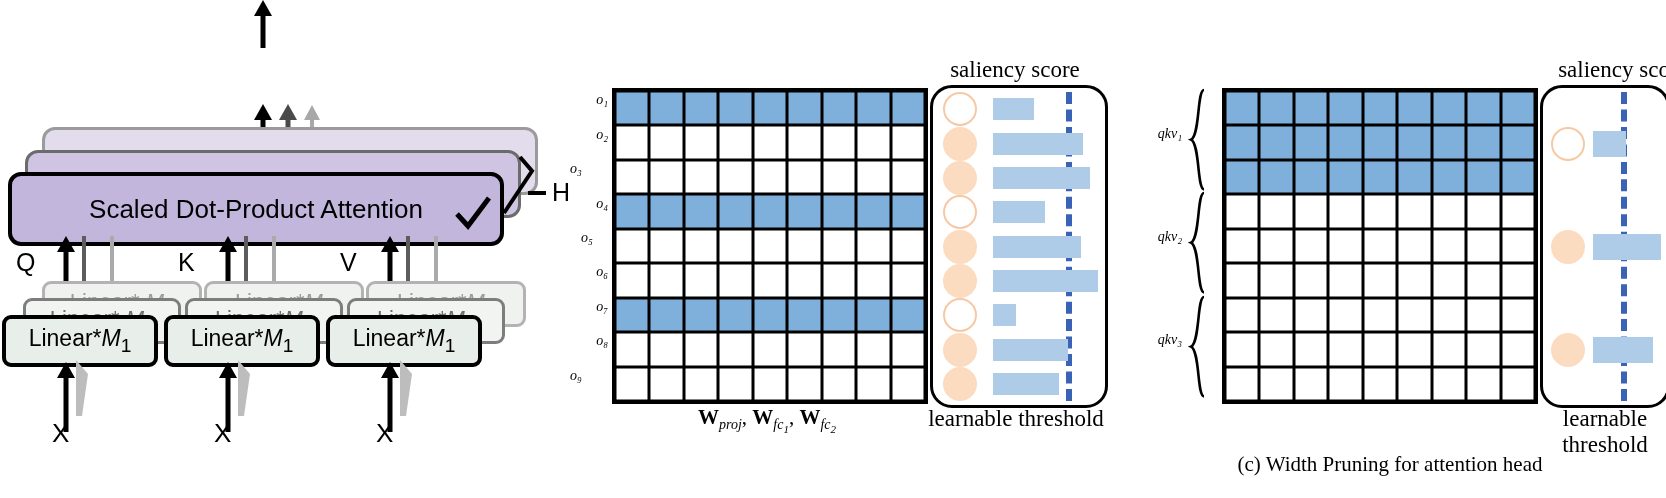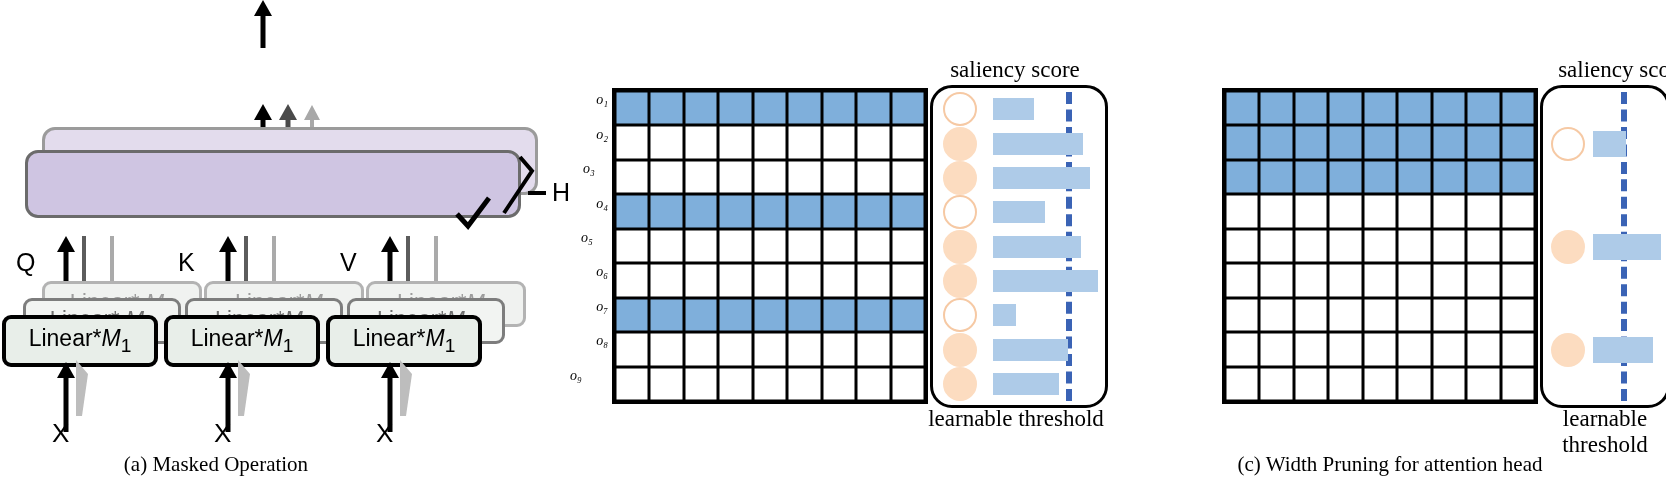--- a/index.html
+++ b/index.html
@@ -91,20 +91,23 @@
     <line x1="23" y1="74" x2="23" y2="16" stroke="#000" stroke-width="5"></line>
     <polygon points="23,4 14,20 32,20" fill="#000"></polygon>
     <line x1="48" y1="62" x2="48" y2="16" stroke="#4a4a4a" stroke-width="5"></line>
     <polygon points="48,4 39,20 57,20" fill="#4a4a4a"></polygon>
     <line x1="72" y1="48" x2="72" y2="16" stroke="#a8a8a8" stroke-width="4"></line>
     <polygon points="72,5 64,20 80,20" fill="#a8a8a8"></polygon>
   </svg>
 
   <div class="abs sdpa-back2"></div>
   <div class="abs sdpa-back1"></div>
+  <div class="abs sdpa-front ctr sans">
+    <span>Scaled Dot-Product Attention</span>
+  </div>
 
   <svg class="abs tick" viewBox="0 0 36 34">
     <polyline points="2,18 13,30 34,2" fill="none" stroke="#000" stroke-width="5"></polyline>
   </svg>
 
   <svg class="abs brace" viewBox="0 0 46 75">
     <polyline points="20,2 32,16 4,58" fill="none" stroke="#000" stroke-width="4"></polyline>
     <line x1="28" y1="38" x2="46" y2="38" stroke="#000" stroke-width="4"></line>
   </svg>
   <div class="abs h-label sans">H</div>
@@ -183,29 +186,28 @@
       <span>Linear*<i class="ital">M</i><sub>1</sub></span>
     </div>
     <svg class="abs" style="left:52px;top:124px;width:40px;height:72px">
       <polygon points="24,0 36,14 30,56 24,56" fill="#bdbdbd"></polygon>
       <line x1="14" y1="72" x2="14" y2="14" stroke="#000" stroke-width="5"></line>
         <polygon points="14,2 5,18 23,18" fill="#000"></polygon>
     </svg>
     <div class="abs x-lab sans" style="left:52px;top:182px">X</div>
   </div>
 
-  <div class="abs cap" style="left:0;top:452px;width:432px;text-align:center">(a) Masked Operation</div>
 </div>
 
 <div class="abs" id="panel-b" style="left:560px;top:0;width:540px;height:498px">
 
   <div class="abs" id="b-rowlabels" style="left:10px;top:88px;width:38px;height:310px">
       <div class="abs rowlab ital" style="left: 0px; top: 4.22222px; width: 38px; text-align: right;">o₁</div>
       <div class="abs rowlab ital" style="left: 0px; top: 38.6667px; width: 38px; text-align: right;">o₂</div>
-      <div class="abs rowlab ital" style="left: 0px; top: 73.1111px; width: 38px; text-align: center;">o₃</div>
+      <div class="abs rowlab ital" style="left: 0px; top: 73.1111px; width: 38px; text-align: left;">o₃</div>
       <div class="abs rowlab ital" style="left: 0px; top: 107.556px; width: 38px; text-align: right;">o₄</div>
       <div class="abs rowlab ital" style="left: 11px; top: 142px; width: 38px; text-align: left;">o₅</div>
       <div class="abs rowlab ital" style="left: 0px; top: 176.444px; width: 38px; text-align: right;">o₆</div>
       <div class="abs rowlab ital" style="left: 0px; top: 210.889px; width: 38px; text-align: right;">o₇</div>
       <div class="abs rowlab ital" style="left: 0px; top: 245.333px; width: 38px; text-align: right;">o₈</div>
       <div class="abs rowlab ital" style="left: 0px; top: 279.778px; width: 38px; ">o₉</div>
     </div>
 
   <div class="abs matrix" id="matrix-b" style="left:52px;top:88px;width:310px;height:310px;
        grid-template-columns:repeat(9,1fr);grid-template-rows:repeat(9,1fr)">
@@ -285,20 +287,23 @@
       <div class="cell"></div>
       <div class="cell"></div>
       <div class="cell"></div>
       <div class="cell"></div>
       <div class="cell"></div>
       <div class="cell"></div>
       <div class="cell"></div>
       <div class="cell"></div>
     </div>
 
+  <div class="abs wlab" style="left:52px;top:405px;width:310px;text-align:center">
+    <b>W</b><sub class="ital">proj</sub>, <b>W</b><sub class="ital">fc<sub>1</sub></sub>, <b>W</b><sub class="ital">fc<sub>2</sub></sub>
+  </div>
 
   <div class="abs sal-title" style="left:370px;top:57px;width:170px;text-align:center">saliency score</div>
 
   <div class="abs sal-box" id="salbox-b" style="left:370px;top:85px;width:172px;height:317px">
     <div class="thresh" style="left:133px;top:4px;height:309px"></div>
   <div class="abs circ hollow" style="left: 10px; top: 4.16667px; width: 34px; height: 34px;"></div>
       <div class="abs bar" style="left: 60px; top: 10.1667px; width: 40.8333px; height: 22px;"></div>
       <div class="abs circ filled" style="left: 10px; top: 38.5px; width: 34px; height: 34px;"></div>
       <div class="abs bar" style="left: 60px; top: 44.5px; width: 90.4167px; height: 22px;"></div>
       <div class="abs circ filled" style="left: 10px; top: 72.8333px; width: 34px; height: 34px;"></div>
@@ -316,20 +321,34 @@
       <div class="abs circ filled" style="left: 10px; top: 278.833px; width: 34px; height: 34px;"></div>
       <div class="abs bar" style="left: 60px; top: 284.833px; width: 66.1111px; height: 22px;"></div>
     </div>
 
   <div class="abs sal-foot" style="left:358px;top:406px;width:196px;text-align:center">learnable threshold</div>
 
 </div>
 
 <div class="abs" id="panel-c" style="left:1100px;top:0;width:566px;height:498px">
 
+  <div class="abs" id="c-grouplabels" style="left:4px;top:88px;width:120px;height:310px">
+      <div class="abs rowlab ital" style="left: 0px; top: 37.6667px; width: 78px; text-align: right;">qkv₁</div>
+      <svg class="abs" viewBox="0 0 18 103.33333333333333" style="left: 84px; top: 0px; width: 18px; height: 103.333px;">
+        <path d="M16,2 C9,2 12,47.666666666666664 3,51.666666666666664 C12,55.666666666666664 9,101.33333333333333 16,101.33333333333333" fill="none" stroke="#000" stroke-width="2.6"></path>
+      </svg>
+      <div class="abs rowlab ital" style="left: 0px; top: 141px; width: 78px; text-align: right;">qkv₂</div>
+      <svg class="abs" viewBox="0 0 18 103.33333333333333" style="left: 84px; top: 103.333px; width: 18px; height: 103.333px;">
+        <path d="M16,2 C9,2 12,47.666666666666664 3,51.666666666666664 C12,55.666666666666664 9,101.33333333333333 16,101.33333333333333" fill="none" stroke="#000" stroke-width="2.6"></path>
+      </svg>
+      <div class="abs rowlab ital" style="left: 0px; top: 244.333px; width: 78px; text-align: right;">qkv₃</div>
+      <svg class="abs" viewBox="0 0 18 103.33333333333333" style="left: 84px; top: 206.667px; width: 18px; height: 103.333px;">
+        <path d="M16,2 C9,2 12,47.666666666666664 3,51.666666666666664 C12,55.666666666666664 9,101.33333333333333 16,101.33333333333333" fill="none" stroke="#000" stroke-width="2.6"></path>
+      </svg>
+    </div>
 
   <div class="abs matrix" id="matrix-c" style="left:122px;top:88px;width:310px;height:310px;
        grid-template-columns:repeat(9,1fr);grid-template-rows:repeat(9,1fr)">
       <div class="cell on"></div>
       <div class="cell on"></div>
       <div class="cell on"></div>
       <div class="cell on"></div>
       <div class="cell on"></div>
       <div class="cell on"></div>
       <div class="cell on"></div>

